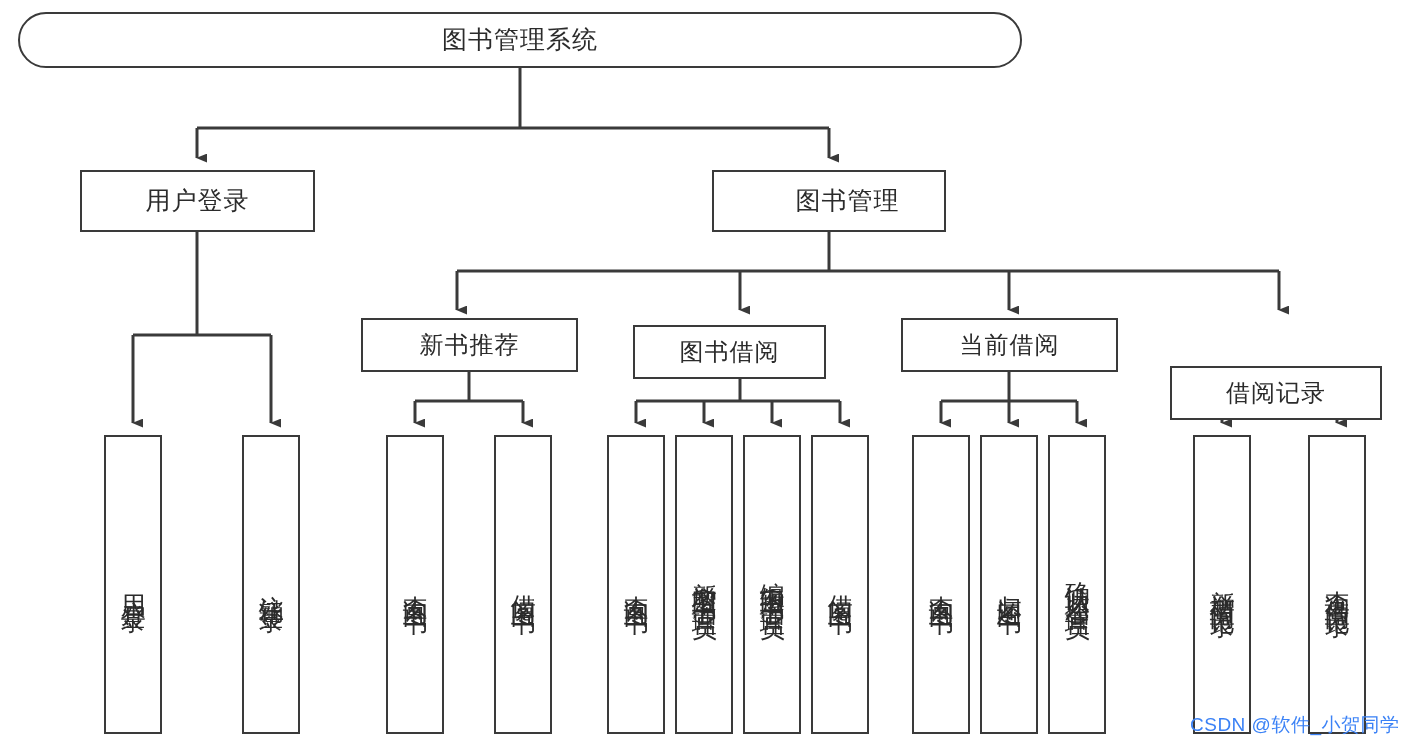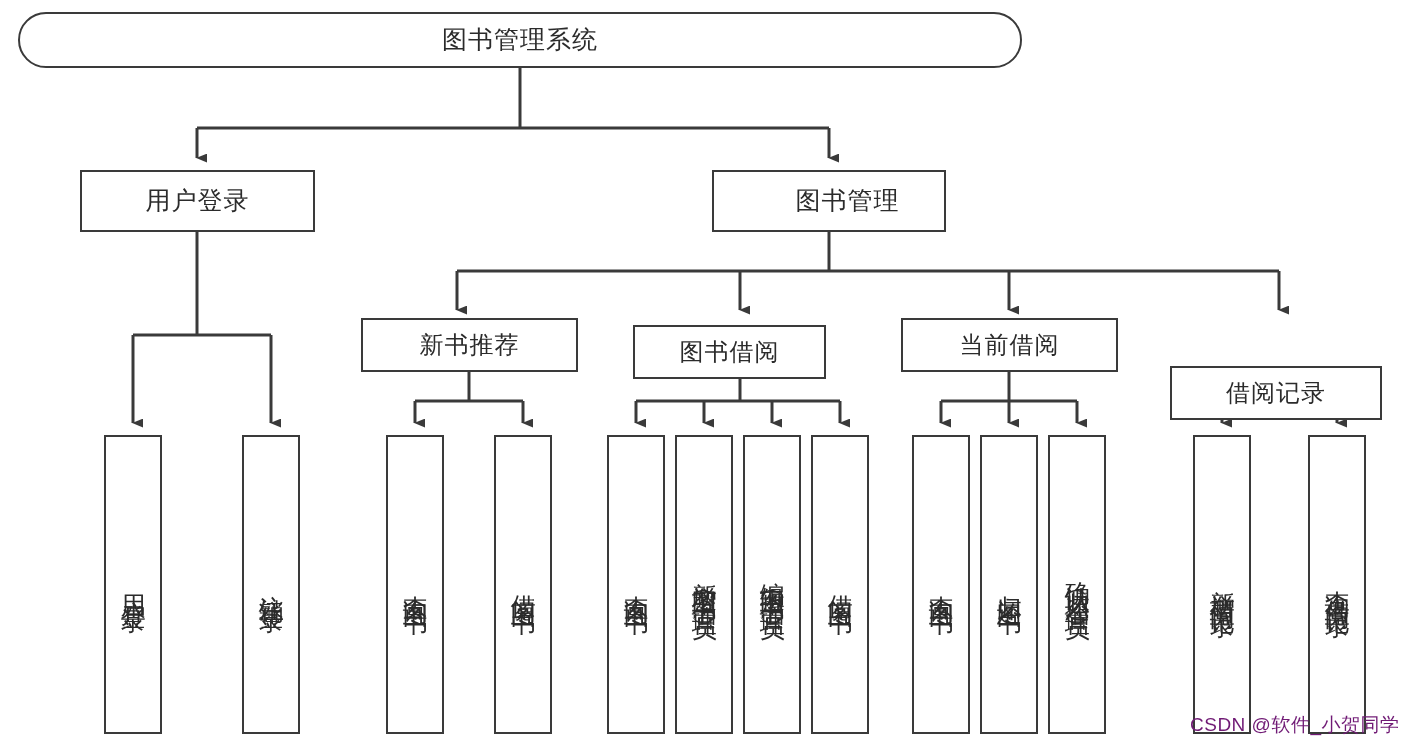--- a/index.html
+++ b/index.html
@@ -71,21 +71,21 @@
     letter-spacing: 5px;
     white-space: nowrap;
     max-height: 100%;
   }
   .node-vertical.leaf-tall .node-label {
     font-size: 25px;
   }
   .watermark {
     position: absolute;
     font-size: 19px;
-    color: #701a75;
+    color: #3b82f6;
     white-space: nowrap;
     z-index: 5;
     letter-spacing: 0.5px;
   }
 </style>
 </head>
 <body>
 
 <div id="diagram-root">
 

